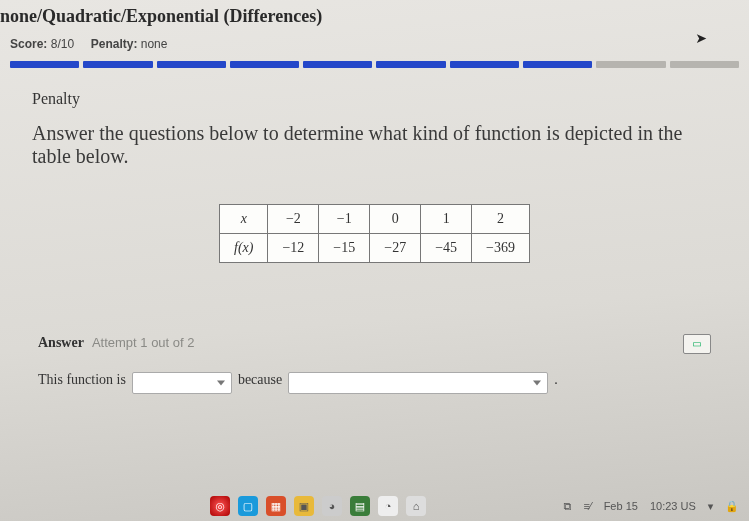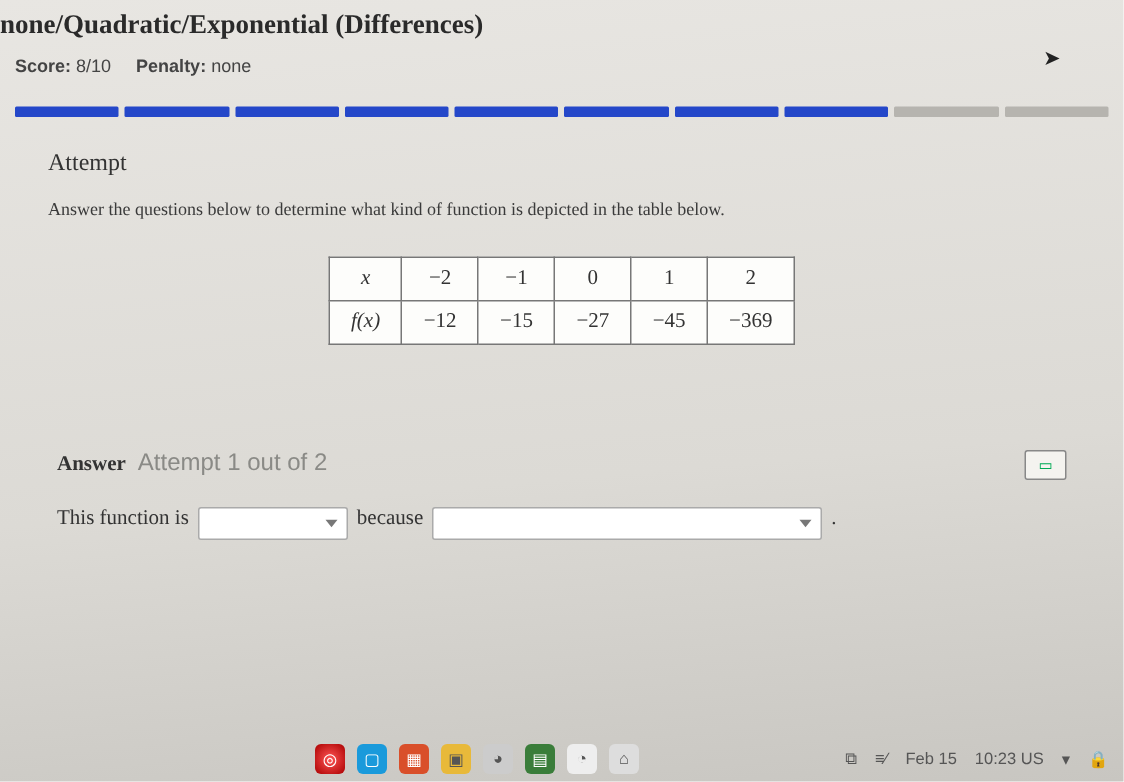--- a/index.html
+++ b/index.html
@@ -4,36 +4,36 @@
 <style>
 * { box-sizing: border-box; margin: 0; padding: 0; }
 body {
   width: 749px; height: 521px;
   font-family: Georgia, serif;
   background: linear-gradient(175deg, #e8e6e2 0%, #dcdad5 60%, #c8c6c1 100%);
   color: #333; overflow: hidden; position: relative;
 }
 .header { padding: 6px 0 0 0; }
 .title { font-size: 18px; font-weight: 600; color: #2a2a2a; padding: 0 4px 4px 0; }
-.score-line { font-family: Arial, sans-serif; font-size: 12px; color: #444; padding: 6px 0 20px 10px; }
+.score-line { font-family: Arial, sans-serif; font-size: 12px; color: #444; padding: 6px 0 10px 10px; }
 .score-line b { font-weight: 700; }
 .progress { display: flex; gap: 4px; padding: 0 10px 14px 10px; }
 .progress .seg { flex: 1; height: 7px; background: #2447c9; border-radius: 1px; }
 .progress .seg.empty { background: #b6b4af; }
 .content { padding: 8px 32px 0 32px; }
 .qrow { display: flex; justify-content: space-between; align-items: center; margin-bottom: 14px; }
 .qlabel { font-size: 16px; color: #333; }
 .show-ex { font-family: Arial, sans-serif; font-size: 12px; background: #fff; border: 1px solid #999; border-radius: 3px; padding: 8px 14px; color: #333; cursor: pointer; }
-.prompt { font-size: 12px; color: #3a3a3a; margin-bottom: 24px; }
+.prompt { font-size: 20px; color: #3a3a3a; margin-bottom: 36px; }
 .tbl { margin: 0 auto 28px auto; border-collapse: collapse; background: #fdfdfb; }
 .tbl td { border: 1px solid #777; padding: 6px 14px; font-size: 14px; text-align: center; font-family: Georgia, serif; color: #333; min-width: 44px; }
 .tbl .hdr { font-style: italic; }
 .ans-row { display: flex; align-items: baseline; gap: 8px; padding: 0 6px 18px 6px; }
 .ans-label { font-size: 14px; font-weight: 600; color: #333; margin-top: 44px; }
-.attempt { font-family: Arial, sans-serif; font-size: 16px; color: #8a8a86; }
+.attempt { font-family: Arial, sans-serif; font-size: 13px; color: #8a8a86; }
 .hint-btn { margin-left: auto; width: 28px; height: 20px; border: 1px solid #888; background: #f4f3ef; border-radius: 2px; display: flex; align-items: center; justify-content: center; color: #0a5; font-size: 10px; cursor: pointer; }
 .sentence { font-size: 14px; color: #333; padding: 0 6px 22px 6px; display: flex; align-items: flex-start; gap: 6px; flex-wrap: wrap; }
 .dd { font-family: Arial, sans-serif; font-size: 12px; background: #fff; border: 1px solid #aaa; border-radius: 2px; padding: 2px 18px 2px 6px; min-width: 100px; height: 22px; display: inline-flex; align-items: center; position: relative; color: #666; cursor: pointer; }
 .dd.wide { min-width: 260px; }
 .dd::after { content: ""; position: absolute; right: 6px; top: 50%; width: 0; height: 0; border-left: 4px solid transparent; border-right: 4px solid transparent; border-top: 5px solid #777; transform: translateY(-50%); }
 .submit { font-family: Arial, sans-serif; font-size: 11px; background: #2447c9; color: #fff; border: 0; padding: 8px 14px; margin-left: 6px; cursor: pointer; }
 .taskbar { position: absolute; bottom: 0; left: 0; right: 0; height: 30px; display: flex; align-items: center; padding: 0 10px; gap: 10px; font-family: Arial, sans-serif; font-size: 11px; color: #555; }
 .taskbar .apps { display: flex; gap: 8px; margin-left: 200px; }
 .app-ic { width: 20px; height: 20px; border-radius: 4px; display: flex; align-items: center; justify-content: center; font-size: 11px; }
 .taskbar .tray { margin-left: auto; display: flex; align-items: center; gap: 12px; }
@@ -63,21 +63,21 @@
     <div class="seg"></div>
     <div class="seg"></div>
     <div class="seg"></div>
     <div class="seg empty"></div>
     <div class="seg empty"></div>
   </div>
 </div>
 
 <div class="content">
   <div class="qrow">
-    <div class="qlabel">Attempt</div>
+    <div class="qlabel">Penalty</div>
   </div>
   <div class="prompt">Answer the questions below to determine what kind of function is depicted in the table below.</div>
 
   <table class="tbl">
     <tbody>
         <tr>
       <td class="hdr">x</td>
       <td>−2</td>
       <td>−1</td>
       <td>0</td>

